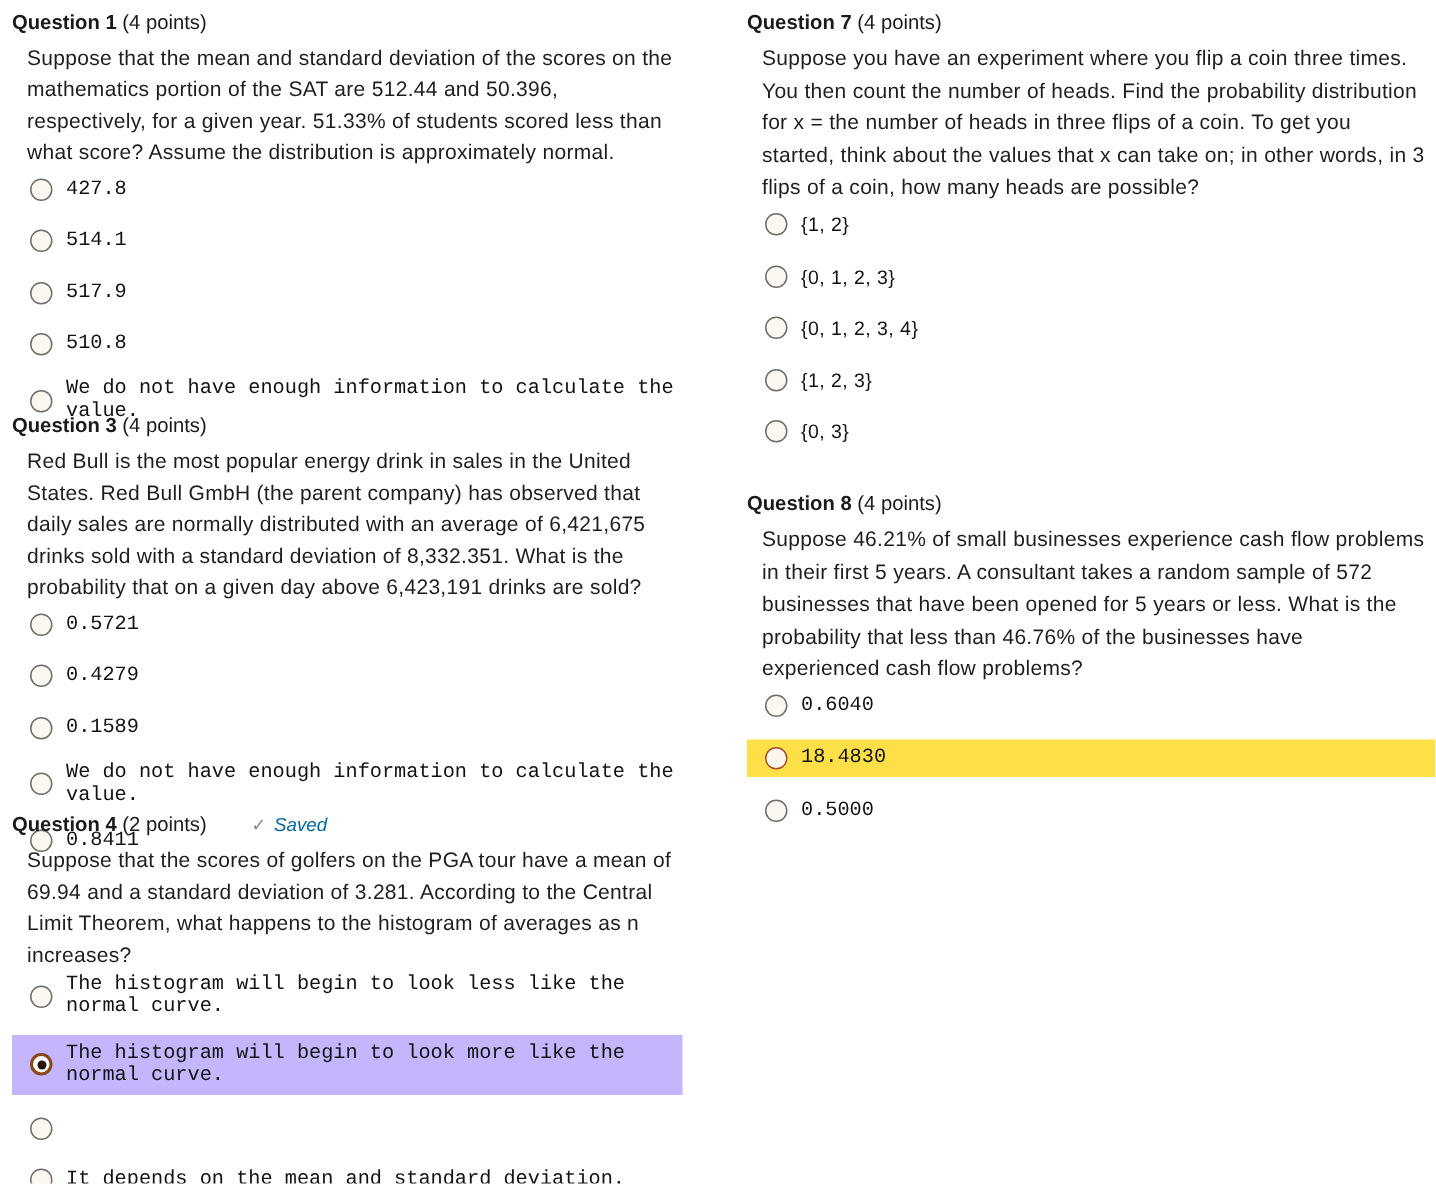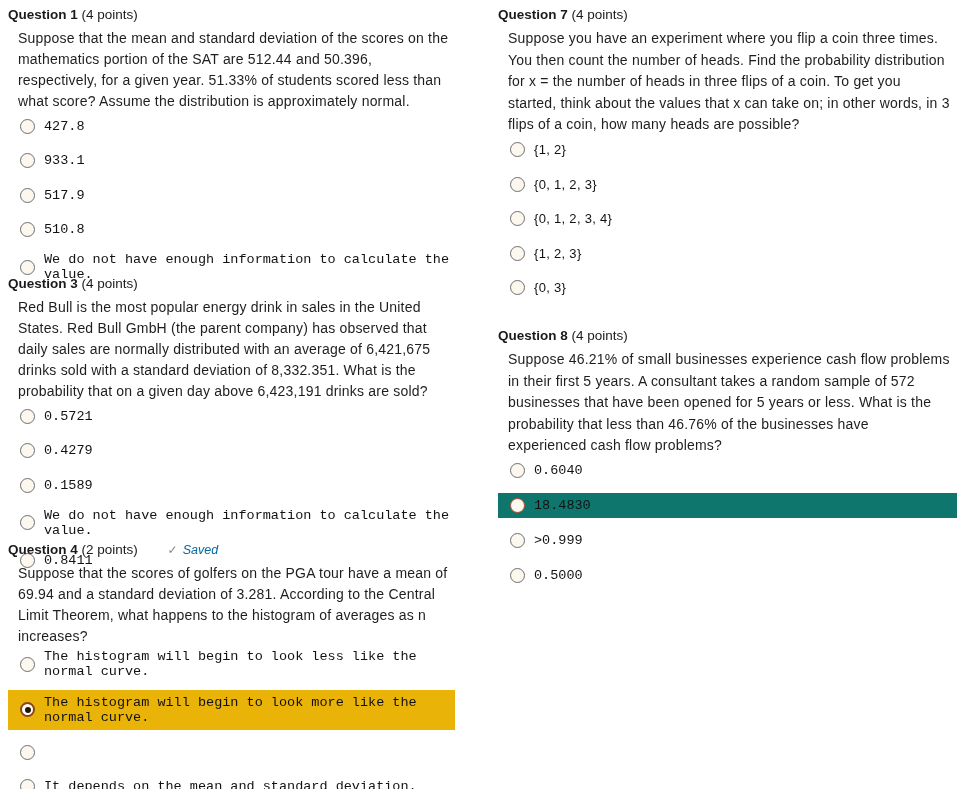--- a/index.html
+++ b/index.html
@@ -31,22 +31,22 @@
   .col-right .q-body { line-height:21.5px; padding-right:6px; }
   .options { margin-top:2px; }
   .opt {
     display:flex; align-items:center;
     min-height:24px;
     margin-bottom:10.5px;
     padding-left:12px;
     width:100%;
     cursor:default;
   }
-  .opt.hl-peach { background:#eab308; padding-top:5px; padding-bottom:5px; }
-  .opt.hl-gray  { background:#0f766e; padding-top:5px; padding-bottom:5px; }
+  .opt.hl-peach { background:#c4b5fd; padding-top:5px; padding-bottom:5px; }
+  .opt.hl-gray  { background:#fde047; padding-top:5px; padding-bottom:5px; }
   .radio {
     width:15px; height:15px; flex:0 0 15px;
     border:1.5px solid #6e6e6e;
     border-radius:50%;
     background:#fdf8ef;
     margin-right:9px;
     position:relative;
   }
   .radio.checked { border:2px solid #8a4616; background:#ffffff; }
   .radio.checked::after {
@@ -82,21 +82,21 @@
       <span class="q-pts">(4 points)</span>
     </div>
     <p class="q-body">Suppose that the mean and standard deviation of the scores on the mathematics portion of the SAT are 512.44 and 50.396, respectively, for a given year. 51.33% of students scored less than what score? Assume the distribution is approximately normal.</p>
     <div class="options">
       <div class="opt">
         <span class="radio"></span>
         <span class="opt-label">427.8</span>
       </div>
       <div class="opt">
         <span class="radio"></span>
-        <span class="opt-label">933.1</span>
+        <span class="opt-label">514.1</span>
       </div>
       <div class="opt">
         <span class="radio"></span>
         <span class="opt-label">517.9</span>
       </div>
       <div class="opt">
         <span class="radio"></span>
         <span class="opt-label">510.8</span>
       </div>
       <div class="opt">
@@ -210,22 +210,18 @@
       <div class="opt">
         <span class="radio"></span>
         <span class="opt-label">0.6040</span>
       </div>
       <div class="opt hl-gray">
         <span class="radio hot"></span>
         <span class="opt-label">18.4830</span>
       </div>
       <div class="opt">
         <span class="radio"></span>
-        <span class="opt-label">&gt;0.999</span>
-      </div>
-      <div class="opt">
-        <span class="radio"></span>
         <span class="opt-label">0.5000</span>
       </div>
     </div>
   </section>
 
 </div>
 
 </body></html>

